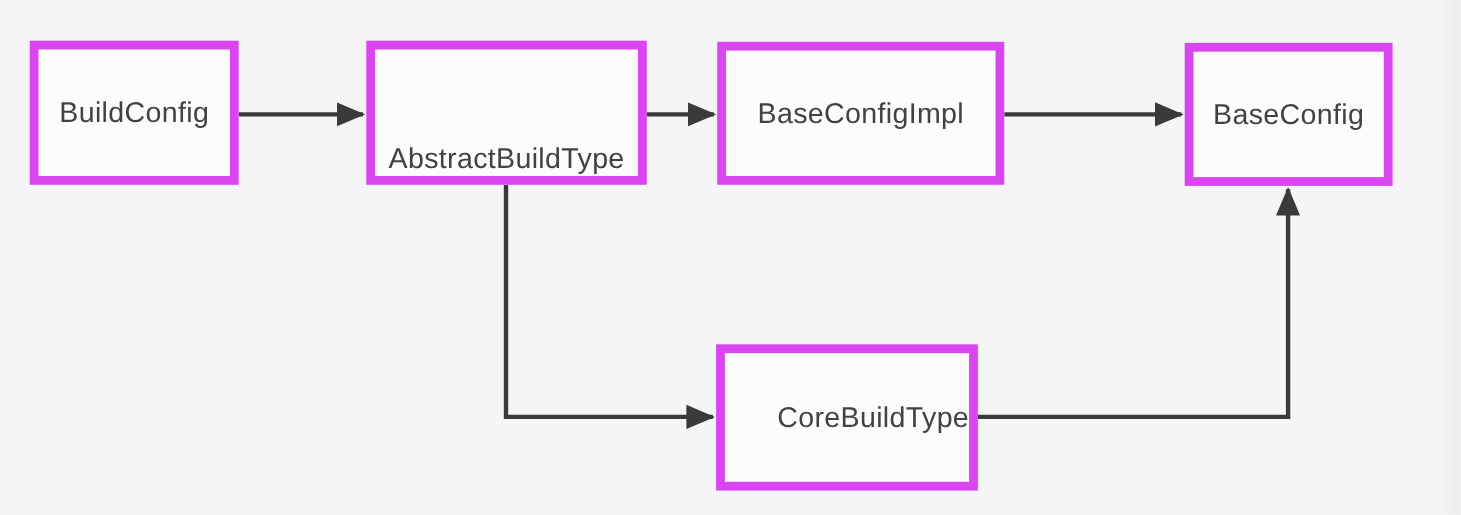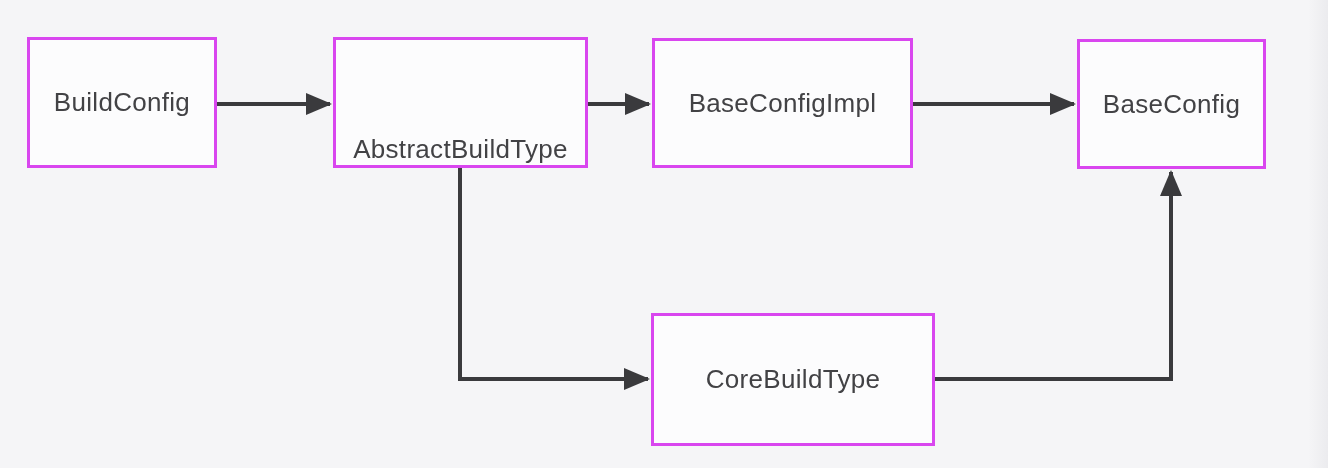--- a/index.html
+++ b/index.html
@@ -18,33 +18,33 @@
   .edges-layer {
     position: absolute;
     left: 0; top: 0;
     width: 1328px; height: 468px;
     pointer-events: none;
   }
   .node {
     position: absolute;
     box-sizing: border-box;
     background: #fcfcfd;
-    border: 3px solid #d946ef;
+    border: 8px solid #d946ef;
     display: flex;
     align-items: center;
     justify-content: center;
     font-size: 26px;
     letter-spacing: 0.3px;
     color: #424245;
   }
   #node-buildconfig      { left: 27px;   top: 37px;  width: 190px; height: 131px; }
   #node-abstractbuildtype{ left: 333px;  top: 37px;  width: 255px; height: 131px; align-items: flex-end; }
   #node-baseconfigimpl   { left: 652px;  top: 38px;  width: 261px; height: 130px; }
   #node-baseconfig       { left: 1077px; top: 39px;  width: 189px; height: 130px; }
-  #node-corebuildtype    { left: 651px;  top: 313px; width: 284px; height: 133px; }
+  #node-corebuildtype    { left: 651px;  top: 313px; width: 238px; height: 133px; justify-content: flex-end; }
   .right-shade {
     position: absolute;
     right: 0; top: 0;
     width: 20px; height: 100%;
     background: linear-gradient(to right, rgba(110,110,125,0), rgba(110,110,125,0.07));
   }
 </style>
 </head>
 <body>
 

